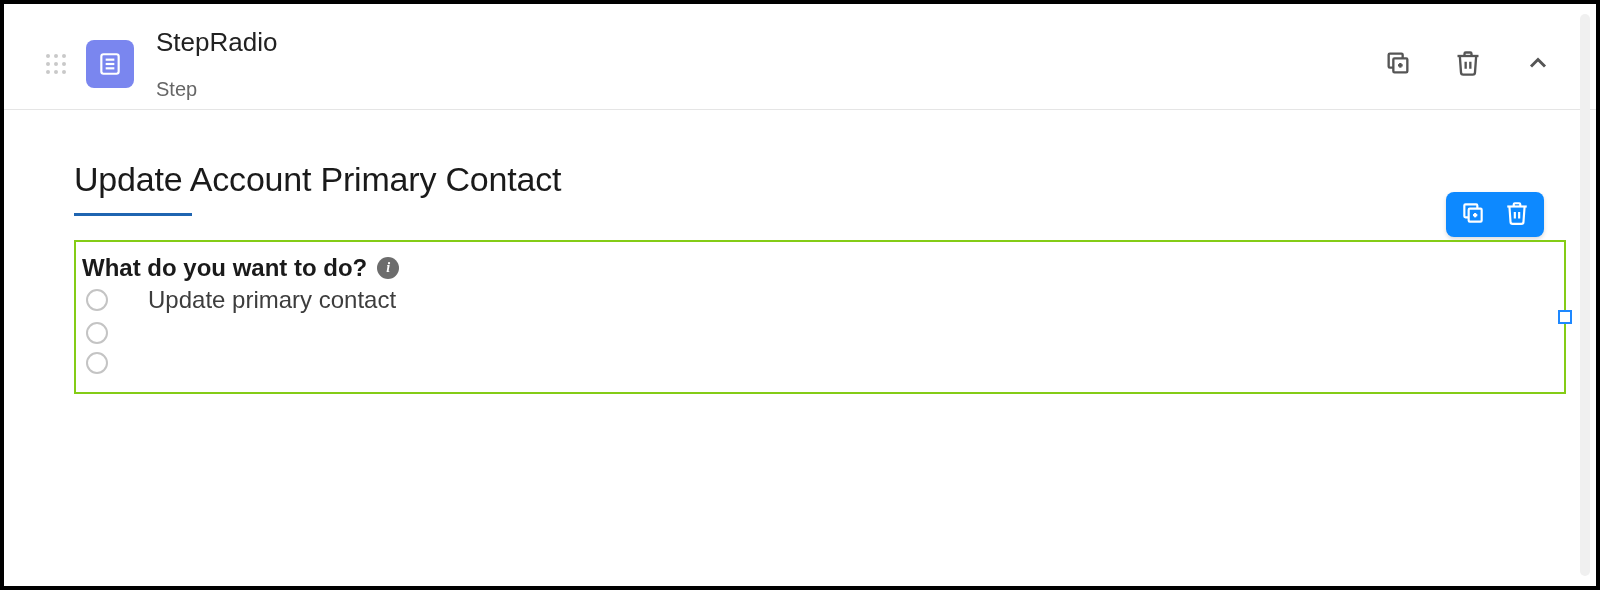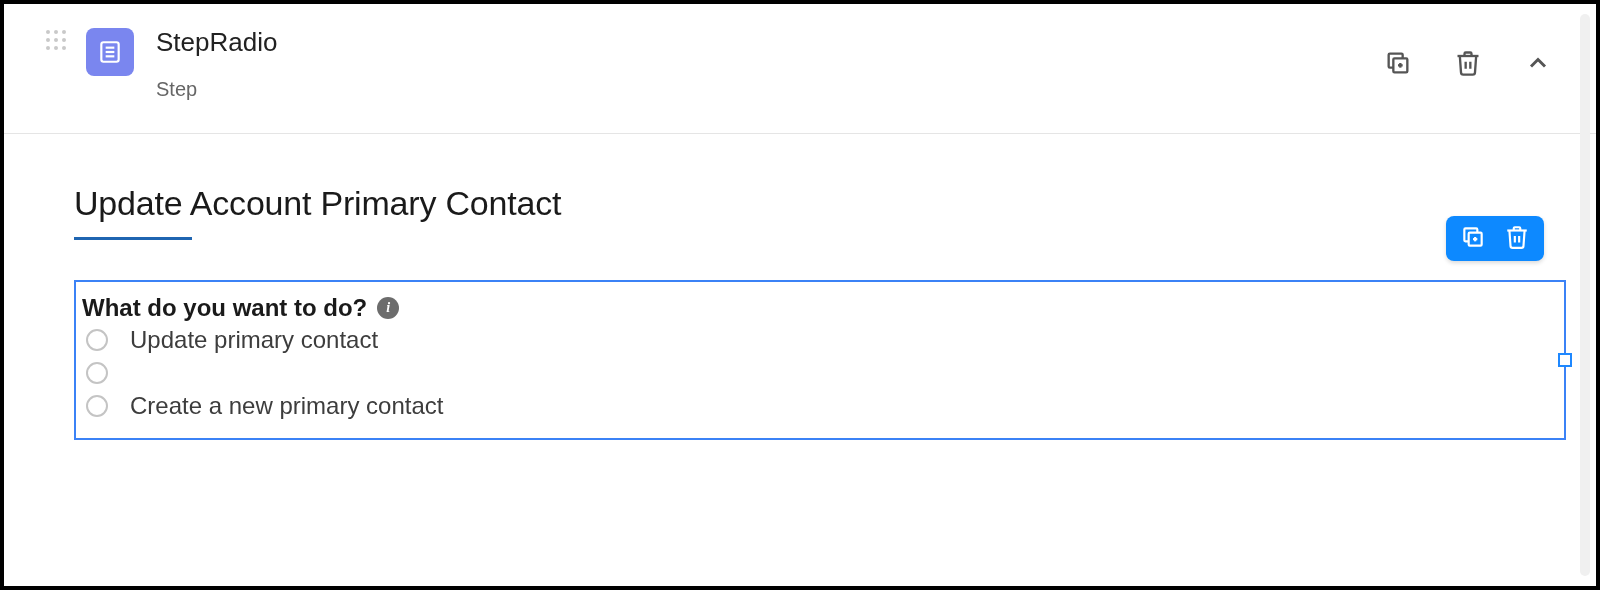--- a/index.html
+++ b/index.html
@@ -9,21 +9,22 @@
     width: 1600px;
     height: 590px;
     border: 4px solid #000;
     position: relative;
     overflow: hidden;
   }
 
   
   .header {
     display: flex;
-    padding: 24px 40px 32px 40px;
+    align-items: center;
+    padding: 24px 40px 8px 40px;
     border-bottom: 1px solid #e5e5e5;
   }
   .drag-handle {
     width: 24px;
     height: 24px;
     margin-right: 18px;
     display: grid;
     grid-template-columns: repeat(3, 4px);
     grid-template-rows: repeat(3, 4px);
     gap: 4px;
@@ -86,22 +87,22 @@
     gap: 18px;
     box-shadow: 0 2px 4px rgba(0,0,0,0.15);
   }
   .floating-actions button {
     background: none; border: none; cursor: pointer; color: #fff;
     display: flex; align-items: center;
   }
   .floating-actions svg { width: 26px; height: 26px; }
 
   .question-box {
-    border: 2px solid #3b82f6;
-    margin-top: 40px;
+    border: 2px solid #84cc16;
+    margin-top: 24px;
     padding: 12px 14px 14px 4px;
     position: relative;
     text-align: right;
   }
   .resize-handle {
     position: absolute;
     right: -8px;
     top: 50%;
     transform: translateY(-50%);
     width: 14px; height: 14px;
@@ -120,21 +121,21 @@
   .info-badge {
     width: 22px; height: 22px; border-radius: 50%;
     background: #6c6c6c; color: #fff;
     display: inline-flex; align-items: center; justify-content: center;
     font-family: Georgia, serif; font-style: italic; font-weight: 700;
     font-size: 14px;
     cursor: pointer;
   }
 
   .option-row {
-    display: flex; align-items: center; gap: 22px;
+    display: flex; align-items: center; gap: 40px;
     padding: 4px 0 4px 6px;
   }
   .radio-circle {
     width: 22px; height: 22px; border: 2px solid #c4c4c4; border-radius: 50%;
     background: #fff;
     flex-shrink: 0;
   }
   .option-text { font-size: 24px; color: #3d3d3d; }
 
   .right-scrollbar {
@@ -243,20 +244,19 @@
 
     <div class="option-row">
       <span class="radio-circle"></span>
       <span class="option-text">Update primary contact</span>
     </div>
     <div class="option-row">
       <span class="radio-circle"></span>
     </div>
     <div class="option-row">
       <span class="radio-circle"></span>
-      <span class="option-text">Create a new primary contact</span>
     </div>
 
     <div class="resize-handle"></div>
   </div>
 </div>
 
 <div class="right-scrollbar"></div>
 
 </body></html>

